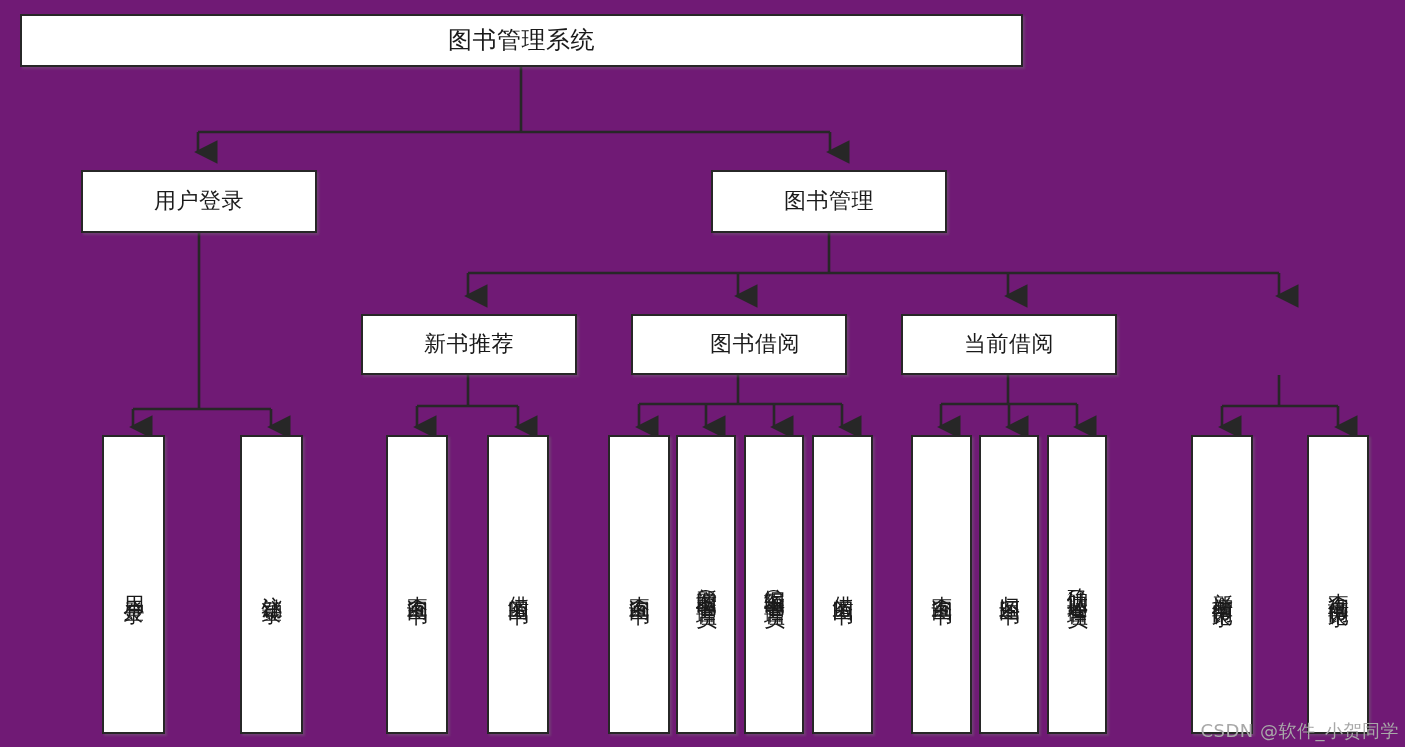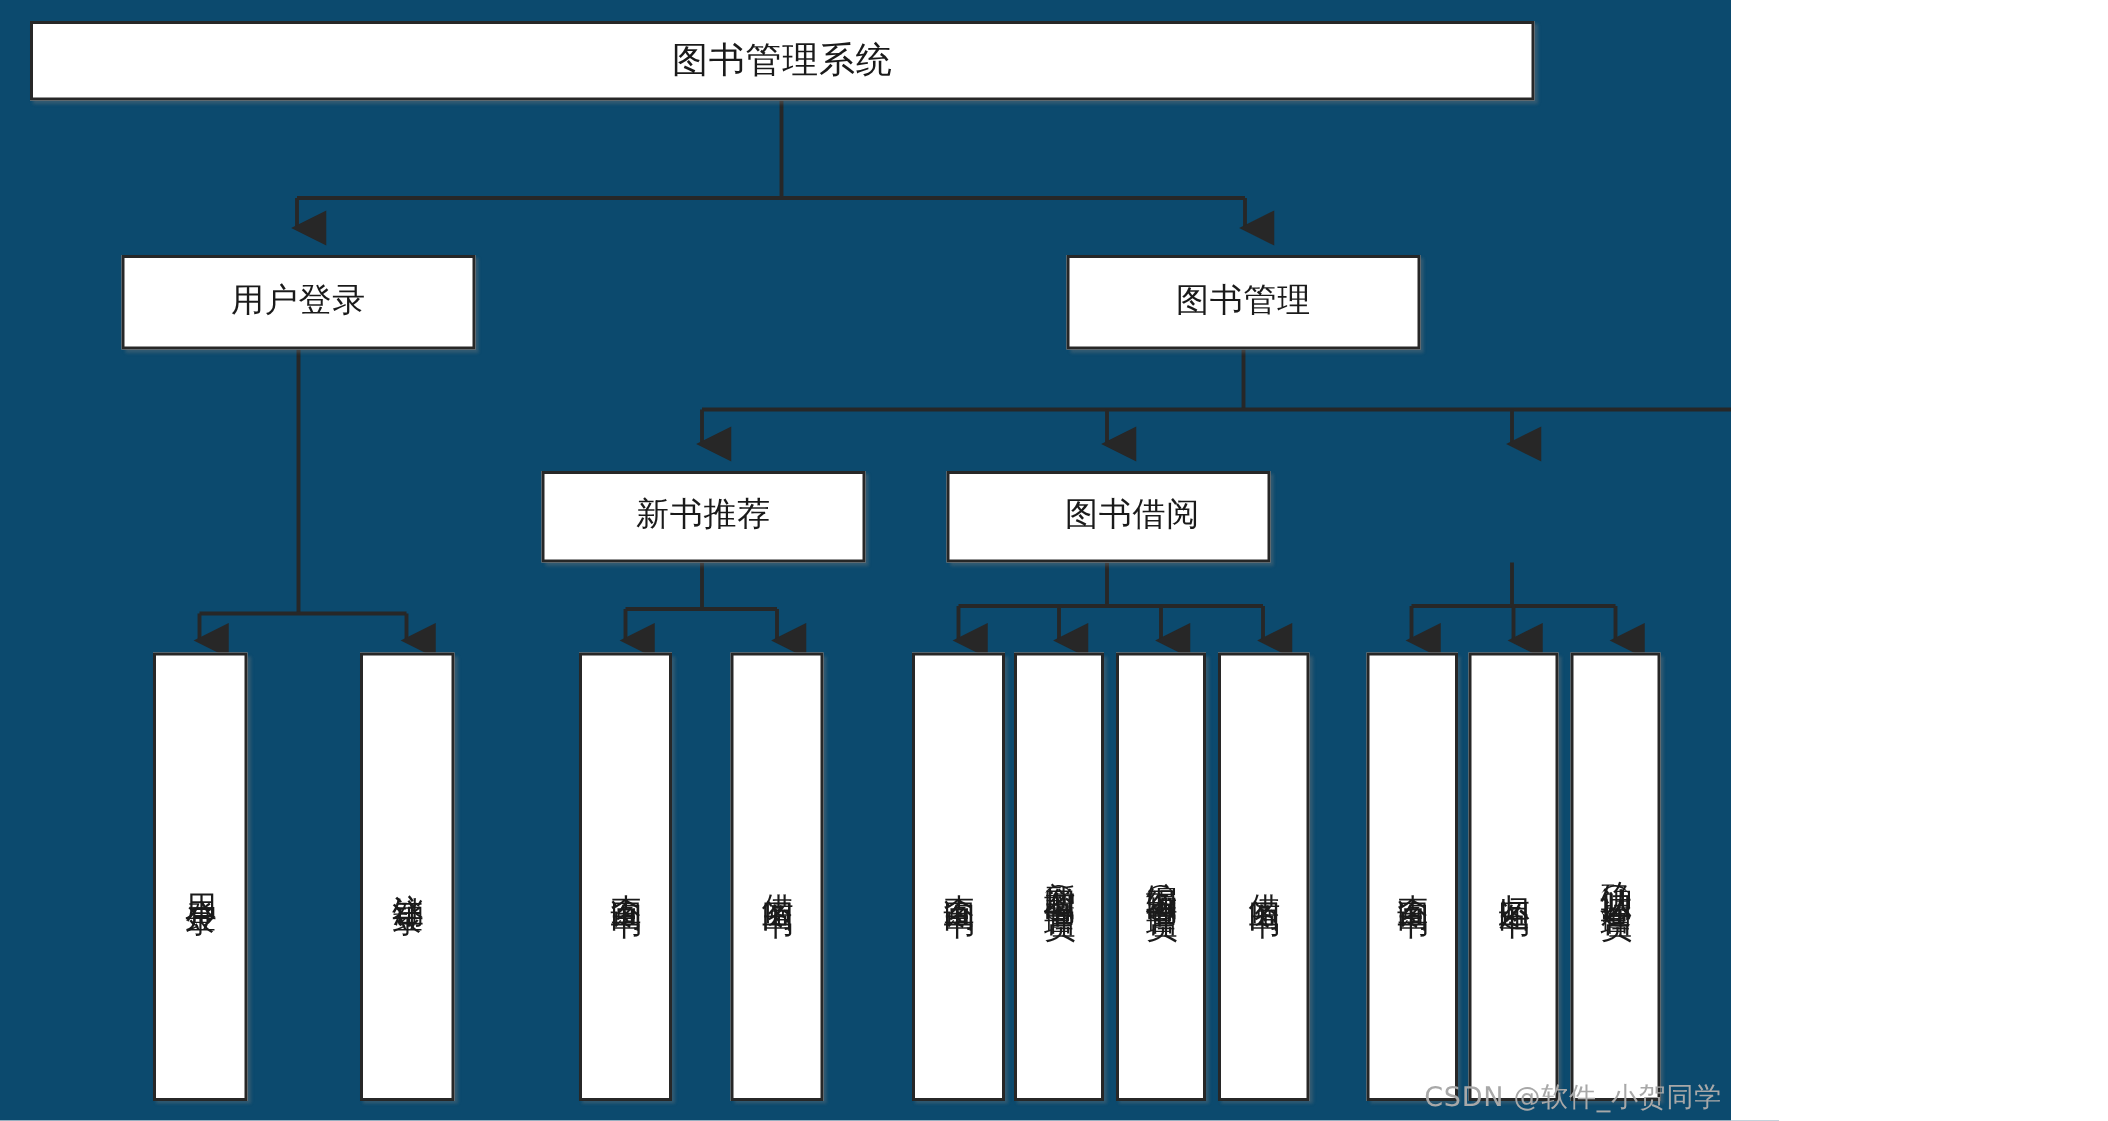--- a/index.html
+++ b/index.html
@@ -5,23 +5,23 @@
   html, body {
     margin: 0;
     padding: 0;
     background: #ffffff;
   }
   body {
     font-family: "DejaVu Sans", "Liberation Sans", sans-serif;
   }
   #canvas {
     position: relative;
-    width: 1154px;
+    width: 1405px;
     height: 747px;
-    background: #0c4a6e;
+    background: #701a75;
     overflow: hidden;
   }
   svg.edges {
     position: absolute;
     left: 0;
     top: 0;
     width: 1405px;
     height: 747px;
     pointer-events: none;
   }
@@ -155,20 +155,23 @@
   <div class="node lvl2" style="left:711px;">
     <span class="node-label">图书管理</span>
   </div>
 
   <div class="node lvl3" style="left:361px;">
     <span class="node-label">新书推荐</span>
   </div>
   <div class="node lvl3" style="left:631px;padding-left:32px;">
     <span class="node-label">图书借阅</span>
   </div>
+  <div class="node lvl3" style="left:901px;">
+    <span class="node-label">当前借阅</span>
+  </div>
 
   <div class="node leaf" style="left:102px;width:63px;">
     <span class="node-label">用户登录</span>
   </div>
   <div class="node leaf" style="left:240px;width:63px;">
     <span class="node-label">注销登录</span>
   </div>
 
   <div class="node leaf" style="left:386px;width:62px;">
     <span class="node-label">查询图书</span>

